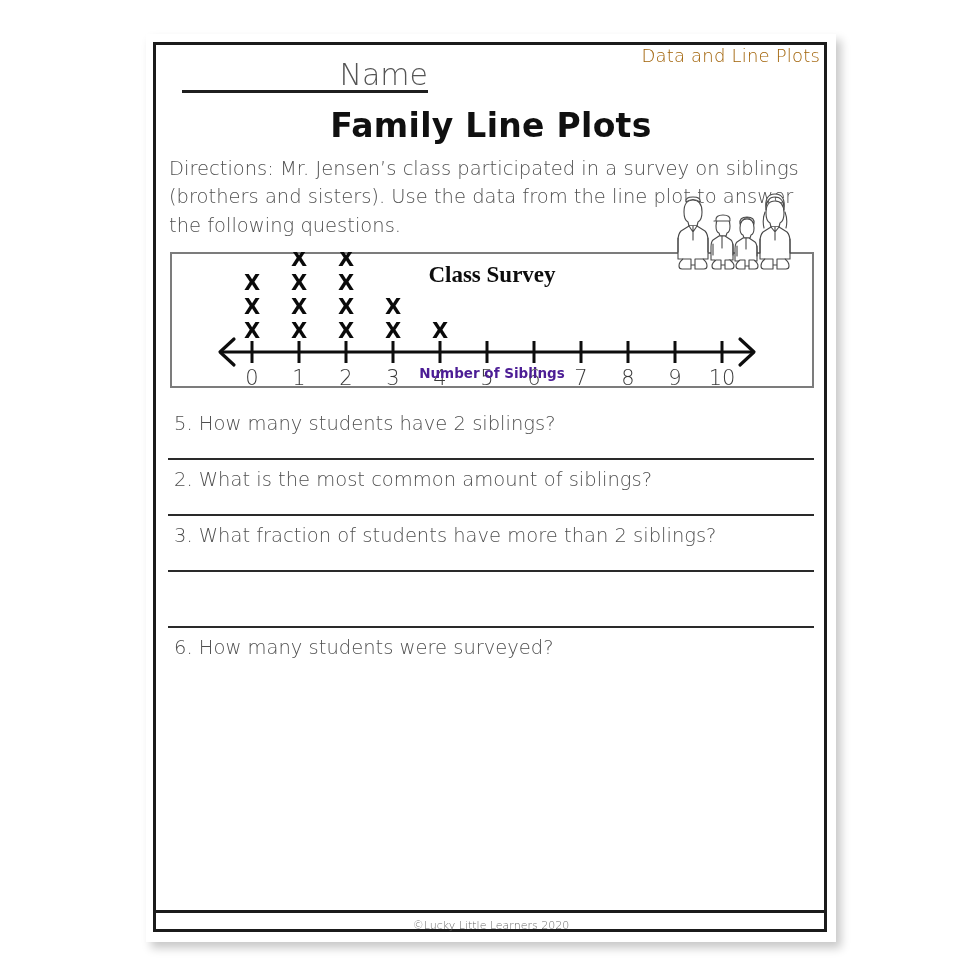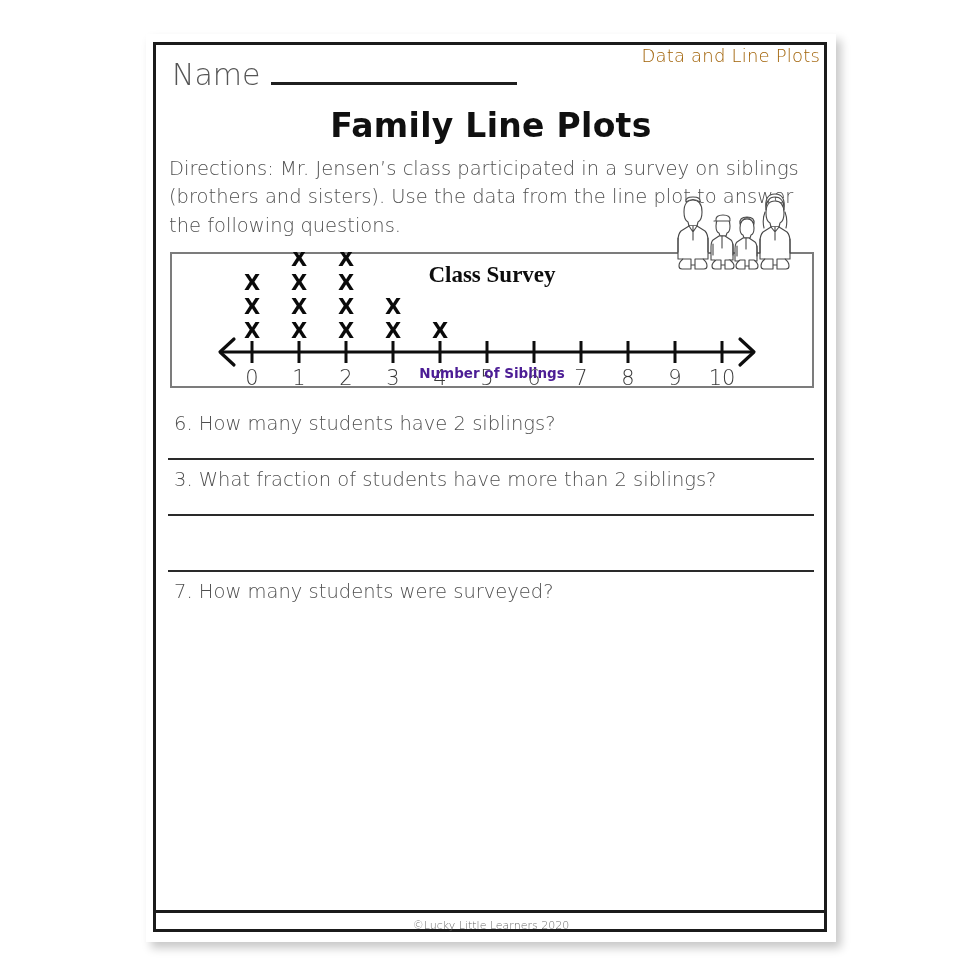--- a/index.html
+++ b/index.html
@@ -45,20 +45,21 @@
     letter-spacing: 0.2px;
     font-family: "DejaVu Sans", sans-serif;
     font-weight: 300;
   }
   #name-row {
     position: absolute;
     left: 26px;
     top: 26px;
     display: flex;
     align-items: flex-end;
+    flex-direction: column;
   }
   #name-label {
     font-size: 30px;
     color: #555555;
     font-family: "DejaVu Sans", sans-serif;
     font-weight: 300;
     line-height: 1;
   }
   #name-blank {
     width: 246px;
@@ -318,31 +319,35 @@
         <line x1="505" y1="89" x2="505" y2="111" stroke="#0d0d0d" stroke-width="3"></line>
         <text x="505" y="133" class="tick-label">9</text>
         <line x1="552" y1="89" x2="552" y2="111" stroke="#0d0d0d" stroke-width="3"></line>
         <text x="552" y="133" class="tick-label">10</text>
       </svg>
     <div id="axis-title">Number of Siblings</div>
   </div>
 
   <div id="questions">
       <div class="q-block">
-        <div class="q-text">6. How many students have 2 siblings?</div>
+        <div class="q-text">5. How many students have 2 siblings?</div>
+      </div>
+      <div class="q-block">
+        <div class="q-rule"></div>
+        <div class="q-text">2. What is the most common amount of siblings?</div>
       </div>
       <div class="q-block">
         <div class="q-rule"></div>
         <div class="q-text">3. What fraction of students have more than 2 siblings?</div>
       </div>
       <div class="q-block">
         <div class="q-rule"></div>
       </div>
       <div class="q-block">
         <div class="q-rule"></div>
-        <div class="q-text">7. How many students were surveyed?</div>
+        <div class="q-text">6. How many students were surveyed?</div>
       </div>
       <div class="q-block" style="height: 2px;"></div>
     </div>
 
   <div id="footer-rule"></div>
   <div id="footer-credit">©Lucky Little Learners 2020</div>
 </div>
 
 </body></html>

